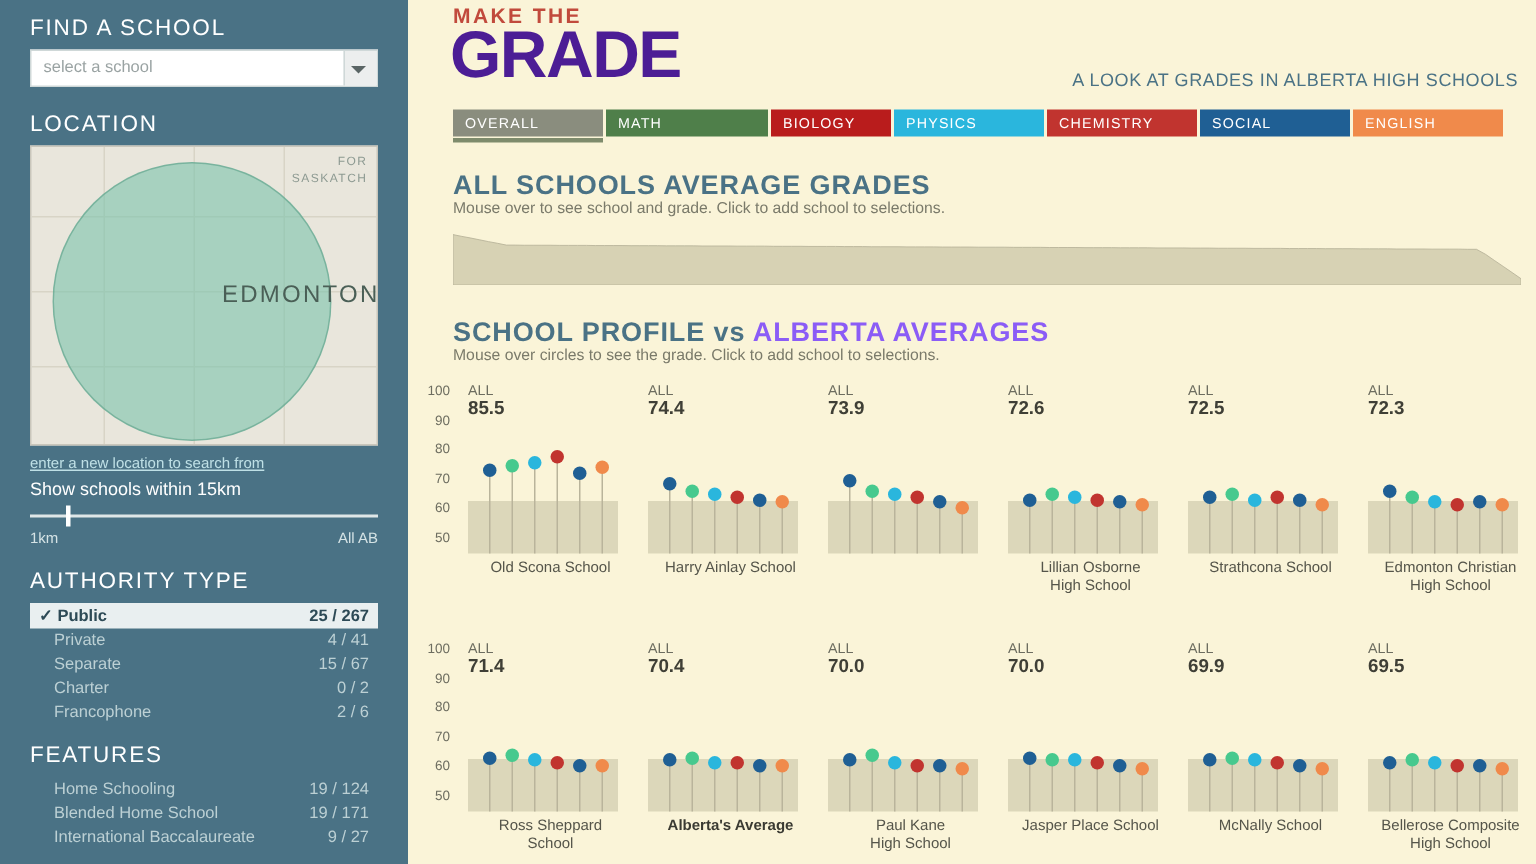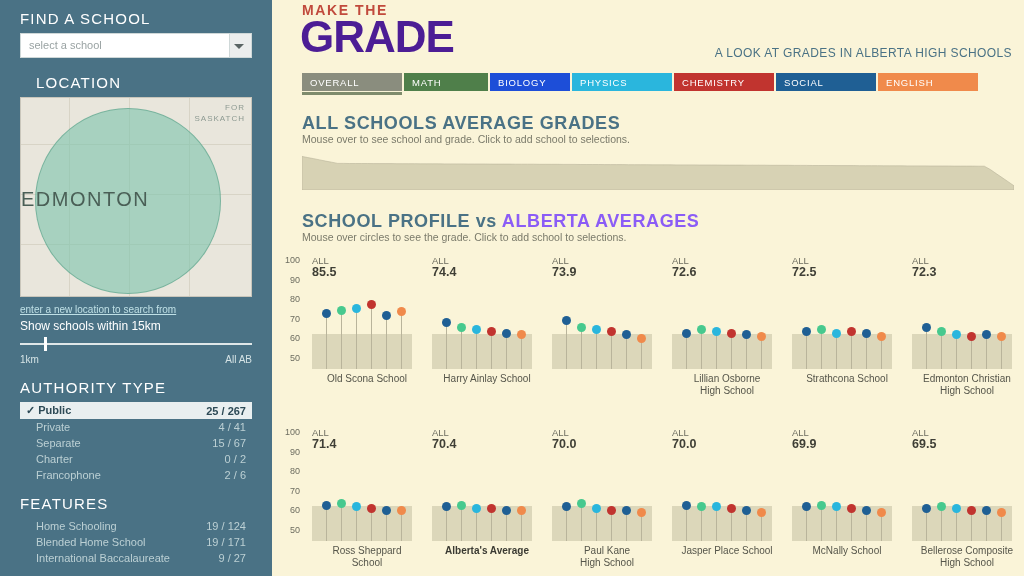--- a/index.html
+++ b/index.html
@@ -42,22 +42,22 @@
     position:relative; width:232px; height:200px; background:#e9e6dc;
     border:1px solid #c9c6bb; overflow:hidden;
   }
   #map .grid-line { position:absolute; background:#d8d4c6; }
   #map .circle {
     position:absolute; left:14px; top:10px; width:186px; height:186px;
     border-radius:50%; background:rgba(126,196,172,0.62);
     border:1px solid rgba(90,160,135,0.6);
   }
   #map .city {
-    position:absolute; left:0; top:90px; width:232px; text-align:left;
-    font-size:20px; letter-spacing:1.5px; color:#4a5f56;
+    position:absolute; left:0; top:90px; width:232px; text-align:right;
+    font-size:16px; letter-spacing:1.5px; color:#4a5f56;
   }
   #map .corner {
     position:absolute; right:6px; top:4px; text-align:right;
     font-size:8px; letter-spacing:1px; color:#8d9a92; line-height:11px;
   }
   .maplink {
     display:block; margin:7px 0 4px 0; font-size:10px; color:#bfe0e6;
     text-decoration:underline; cursor:pointer;
   }
   .radius-label { font-size:12px; color:#ffffff; margin:2px 0 3px 0; }
@@ -133,21 +133,21 @@
   <div id="sidebar">
 
     <div class="side-h">FIND A SCHOOL</div>
 
     <div class="sel-wrap">
       <div class="sel-text">select a school</div>
       <div class="sel-btn"></div>
       <div class="caret"></div>
     </div>
 
-    <div class="side-h" style="margin-top:16px;margin-left:16px;">LOCATION</div>
+    <div class="side-h" style="margin-top:16px;">LOCATION</div>
 
     <div id="map">
       <div class="grid-line" style="left:0;top:46px;width:232px;height:1px;"></div>
       <div class="grid-line" style="left:0;top:96px;width:232px;height:1px;"></div>
       <div class="grid-line" style="left:0;top:146px;width:232px;height:1px;"></div>
       <div class="grid-line" style="left:48px;top:0;width:1px;height:200px;"></div>
       <div class="grid-line" style="left:108px;top:0;width:1px;height:200px;"></div>
       <div class="grid-line" style="left:168px;top:0;width:1px;height:200px;"></div>
       <div class="circle"></div>
       <div class="city">EDMONTON</div>
@@ -211,22 +211,22 @@
   </div>
 
   <div id="main">
 
     <div class="make-the">MAKE THE</div>
     <div class="grade-word">GRADE</div>
     <div class="tagline">A LOOK AT GRADES IN ALBERTA HIGH SCHOOLS</div>
 
     <div id="tabs">
         <div class="tab active" style="background: rgb(138, 141, 126); width: 100px;"><span>OVERALL</span></div>
-        <div class="tab" style="background: rgb(79, 127, 74); width: 84px;"><span>MATH</span></div>
-        <div class="tab" style="background: #1d4ed8; width: 80px;"><span>BIOLOGY</span></div>
+        <div class="tab" style="background: rgb(79, 127, 74); width: 108px;"><span>MATH</span></div>
+        <div class="tab" style="background: #b91c1c; width: 80px;"><span>BIOLOGY</span></div>
         <div class="tab" style="background: rgb(42, 182, 221); width: 100px;"><span>PHYSICS</span></div>
         <div class="tab" style="background: rgb(193, 52, 47); width: 100px;"><span>CHEMISTRY</span></div>
         <div class="tab" style="background: rgb(31, 95, 148); width: 100px;"><span>SOCIAL</span></div>
         <div class="tab" style="background: rgb(240, 138, 75); width: 100px;"><span>ENGLISH</span></div>
       </div>
 
     <div class="sec-title" style="left:30px; top:113px;">ALL SCHOOLS AVERAGE GRADES</div>
     <div class="sec-sub" style="left:30px; top:133px;">Mouse over to see school and grade. Click to add school to selections.</div>
 
     <div id="ribbon">

